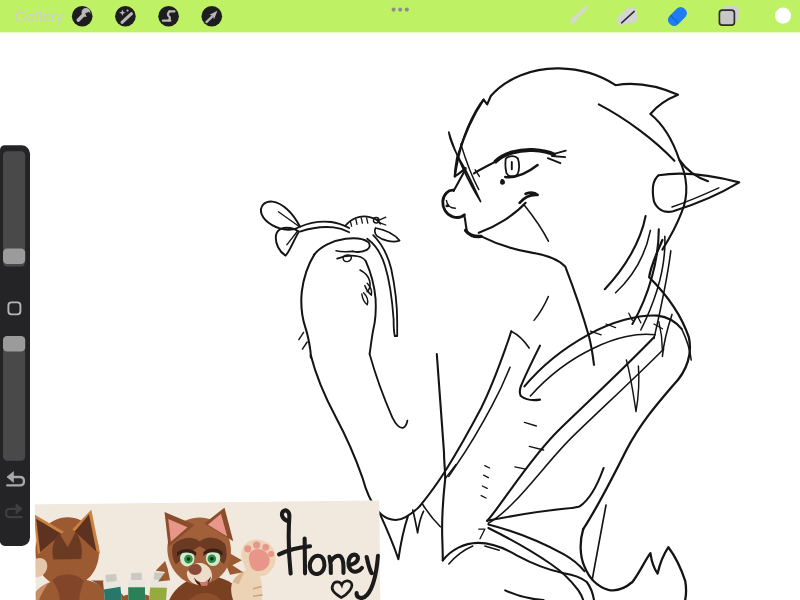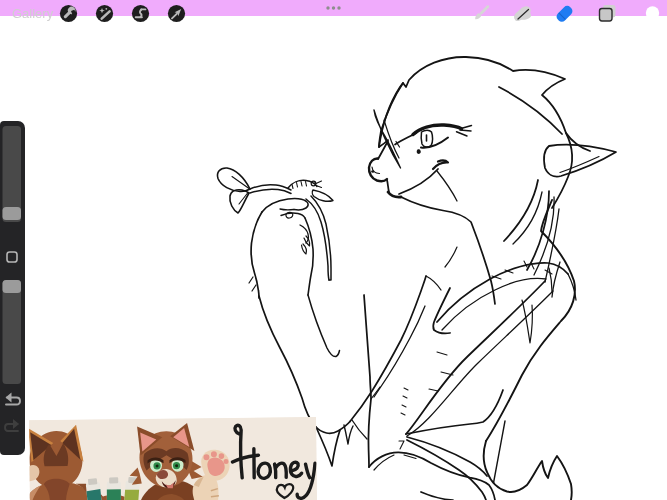--- a/index.html
+++ b/index.html
@@ -1,19 +1,19 @@
 <!DOCTYPE html>
 <html><head>
 <meta charset="utf-8">
 <style>
   html,body{margin:0;padding:0;}
   body{width:667px;height:500px;overflow:hidden;background:#ffffff;font-family:"Liberation Sans",sans-serif;position:relative;}
   #canvasart{position:absolute;left:0;top:0;z-index:1;}
   #refimg{position:absolute;left:30px;top:420px;width:287px;height:86px;z-index:2;transform:rotate(-0.65deg);transform-origin:10% 100%;overflow:hidden;background:#f1e8de;}
-  #topbar{position:absolute;left:0;top:0;width:667px;height:16px;background:#f0abfc;z-index:5;}
+  #topbar{position:absolute;left:0;top:0;width:667px;height:27px;background:#bef264;z-index:5;}
   #sidebar{position:absolute;left:0;top:121px;width:25px;height:334px;background:#242426;border-radius:4px 7px 7px 4px;z-index:4;}
 </style>
 </head>
 <body>
 
 <svg id="canvasart" width="667" height="500" viewBox="0 0 667 500">
 <g fill="none" stroke="#141414" stroke-width="1.75" stroke-linecap="round" stroke-linejoin="round">
 
 <path d="M379,147 C382,126 389,104 400,87 L403,83 L406,87 L409,80 C422,65 444,56.5 466,57 C484,57.4 501,63 513,71 C530,68 549,72 565,79 C555,83 547,89 542,95 C553,104 561,118 566,133 C573,143 581,148 590,151" stroke-width="1.8"></path>
 <path d="M499,87 C522,99 546,117 562,134"></path>

